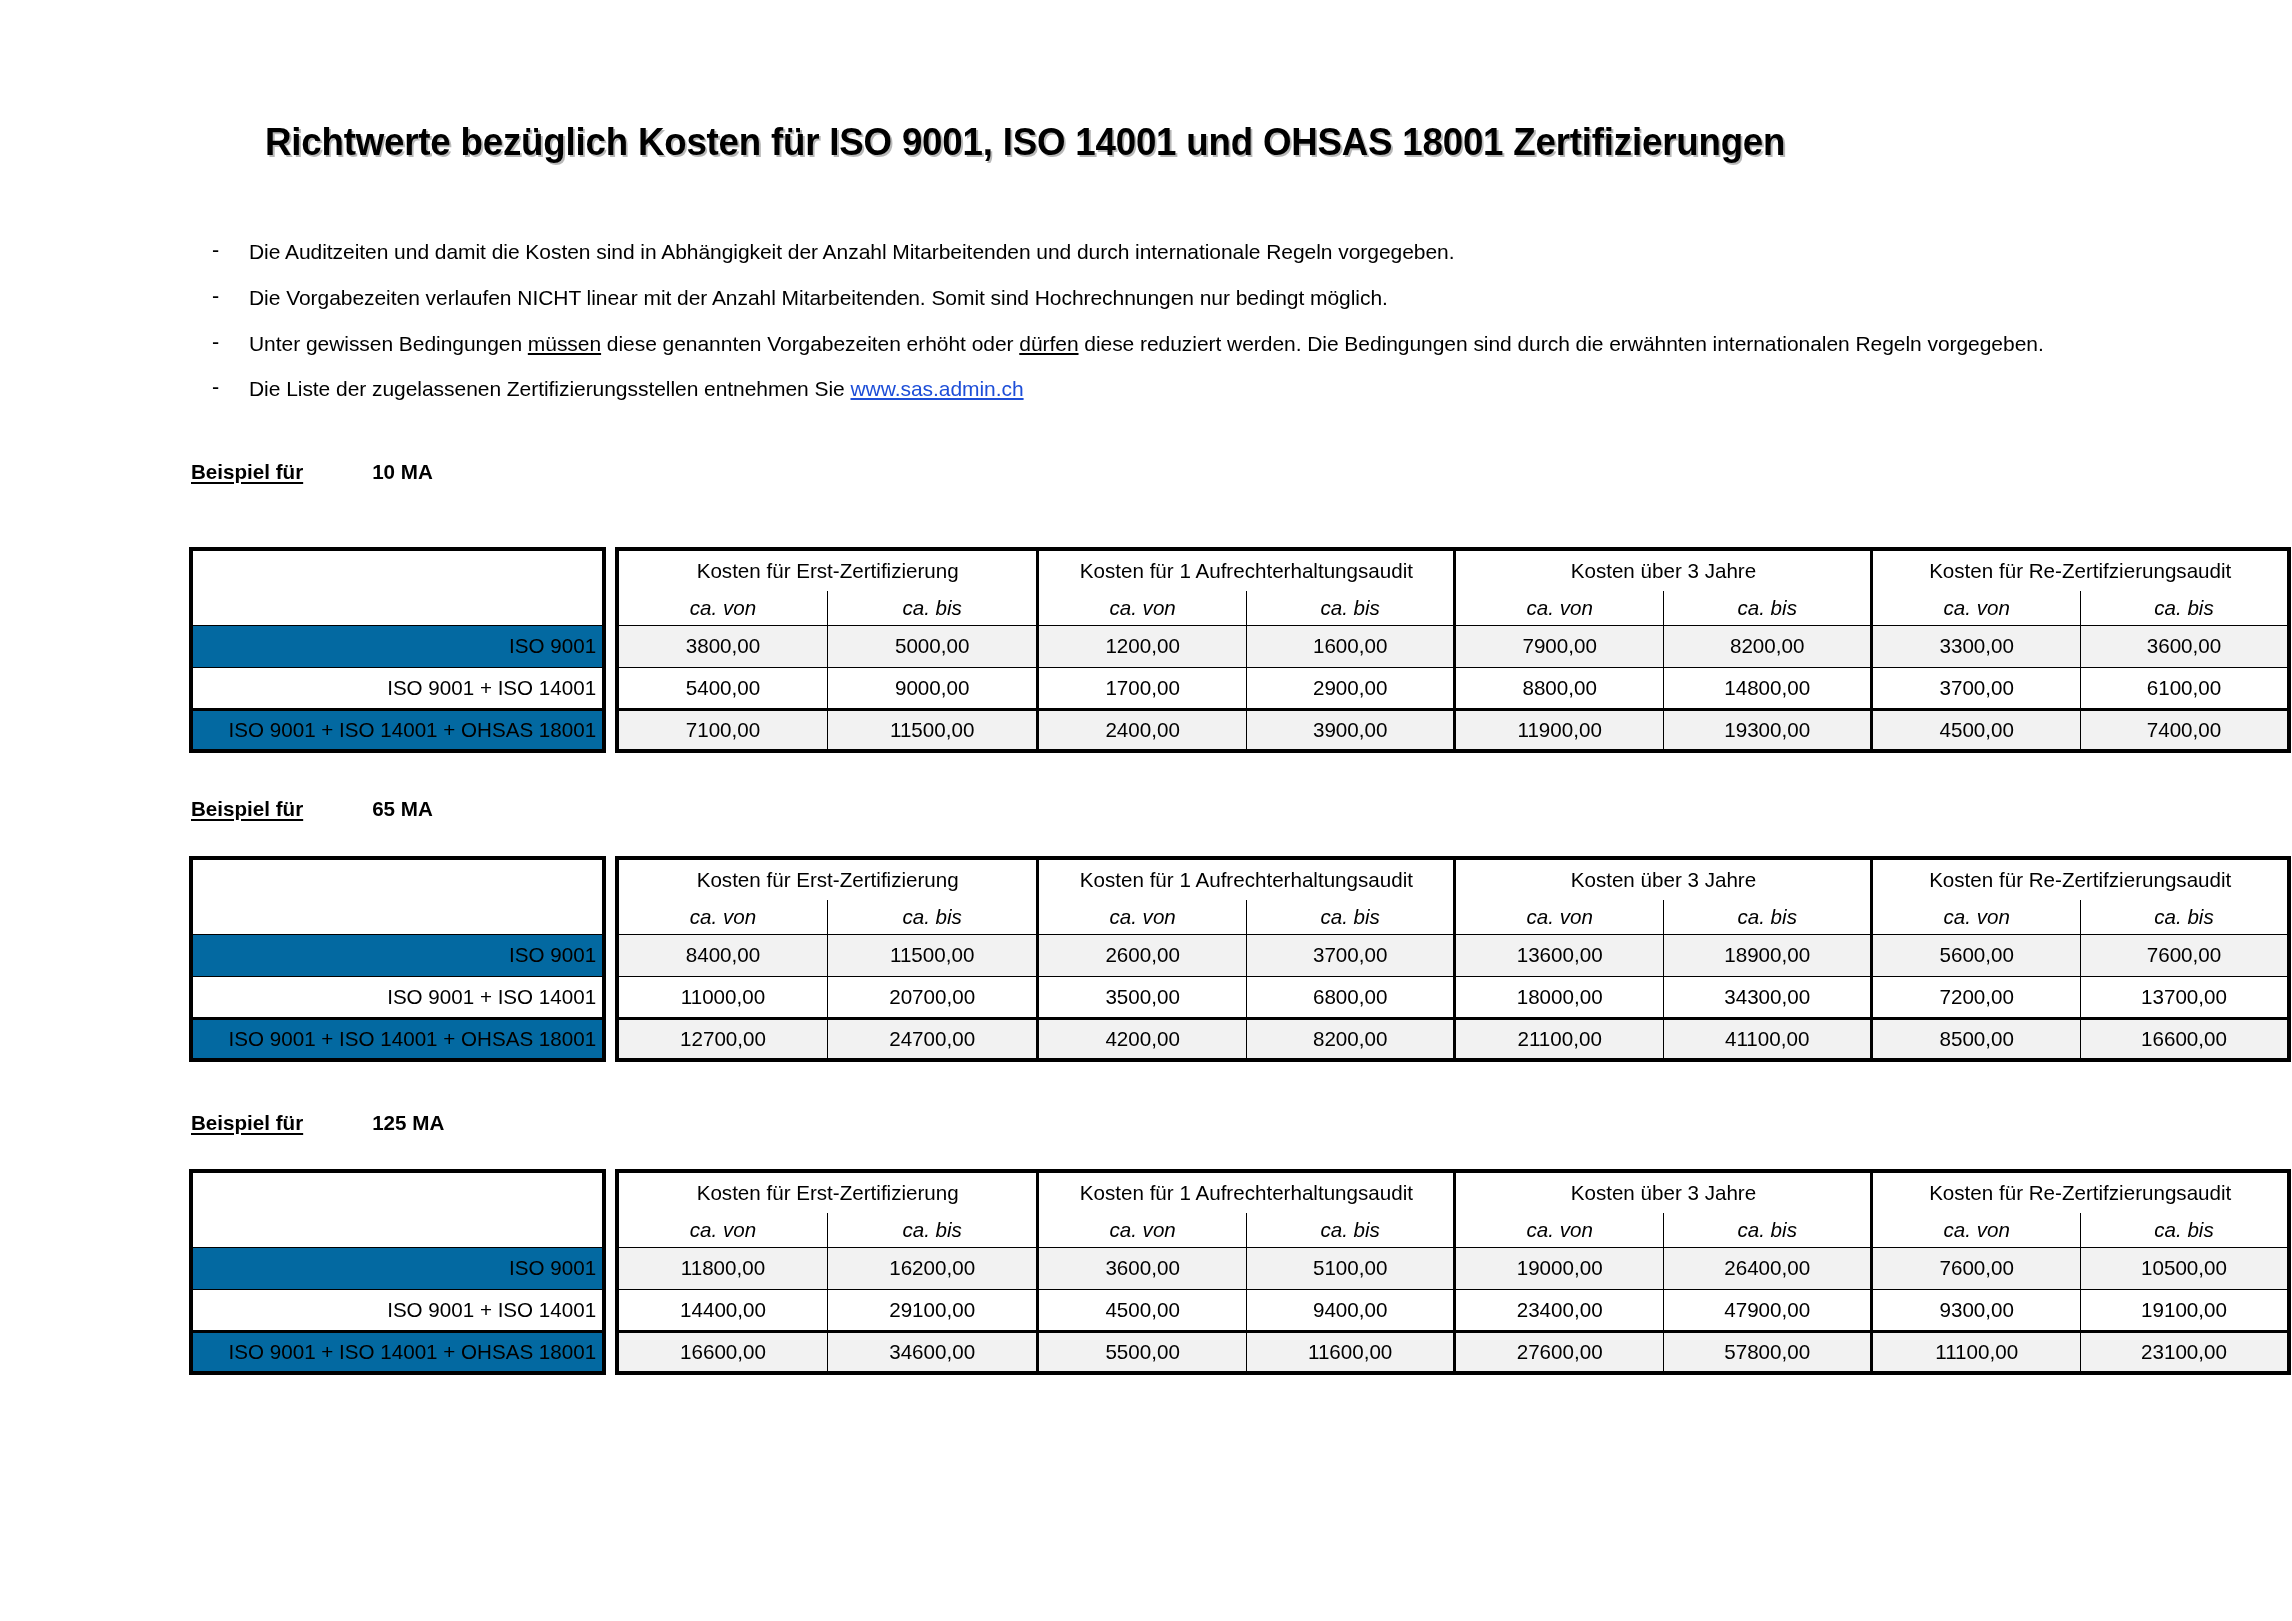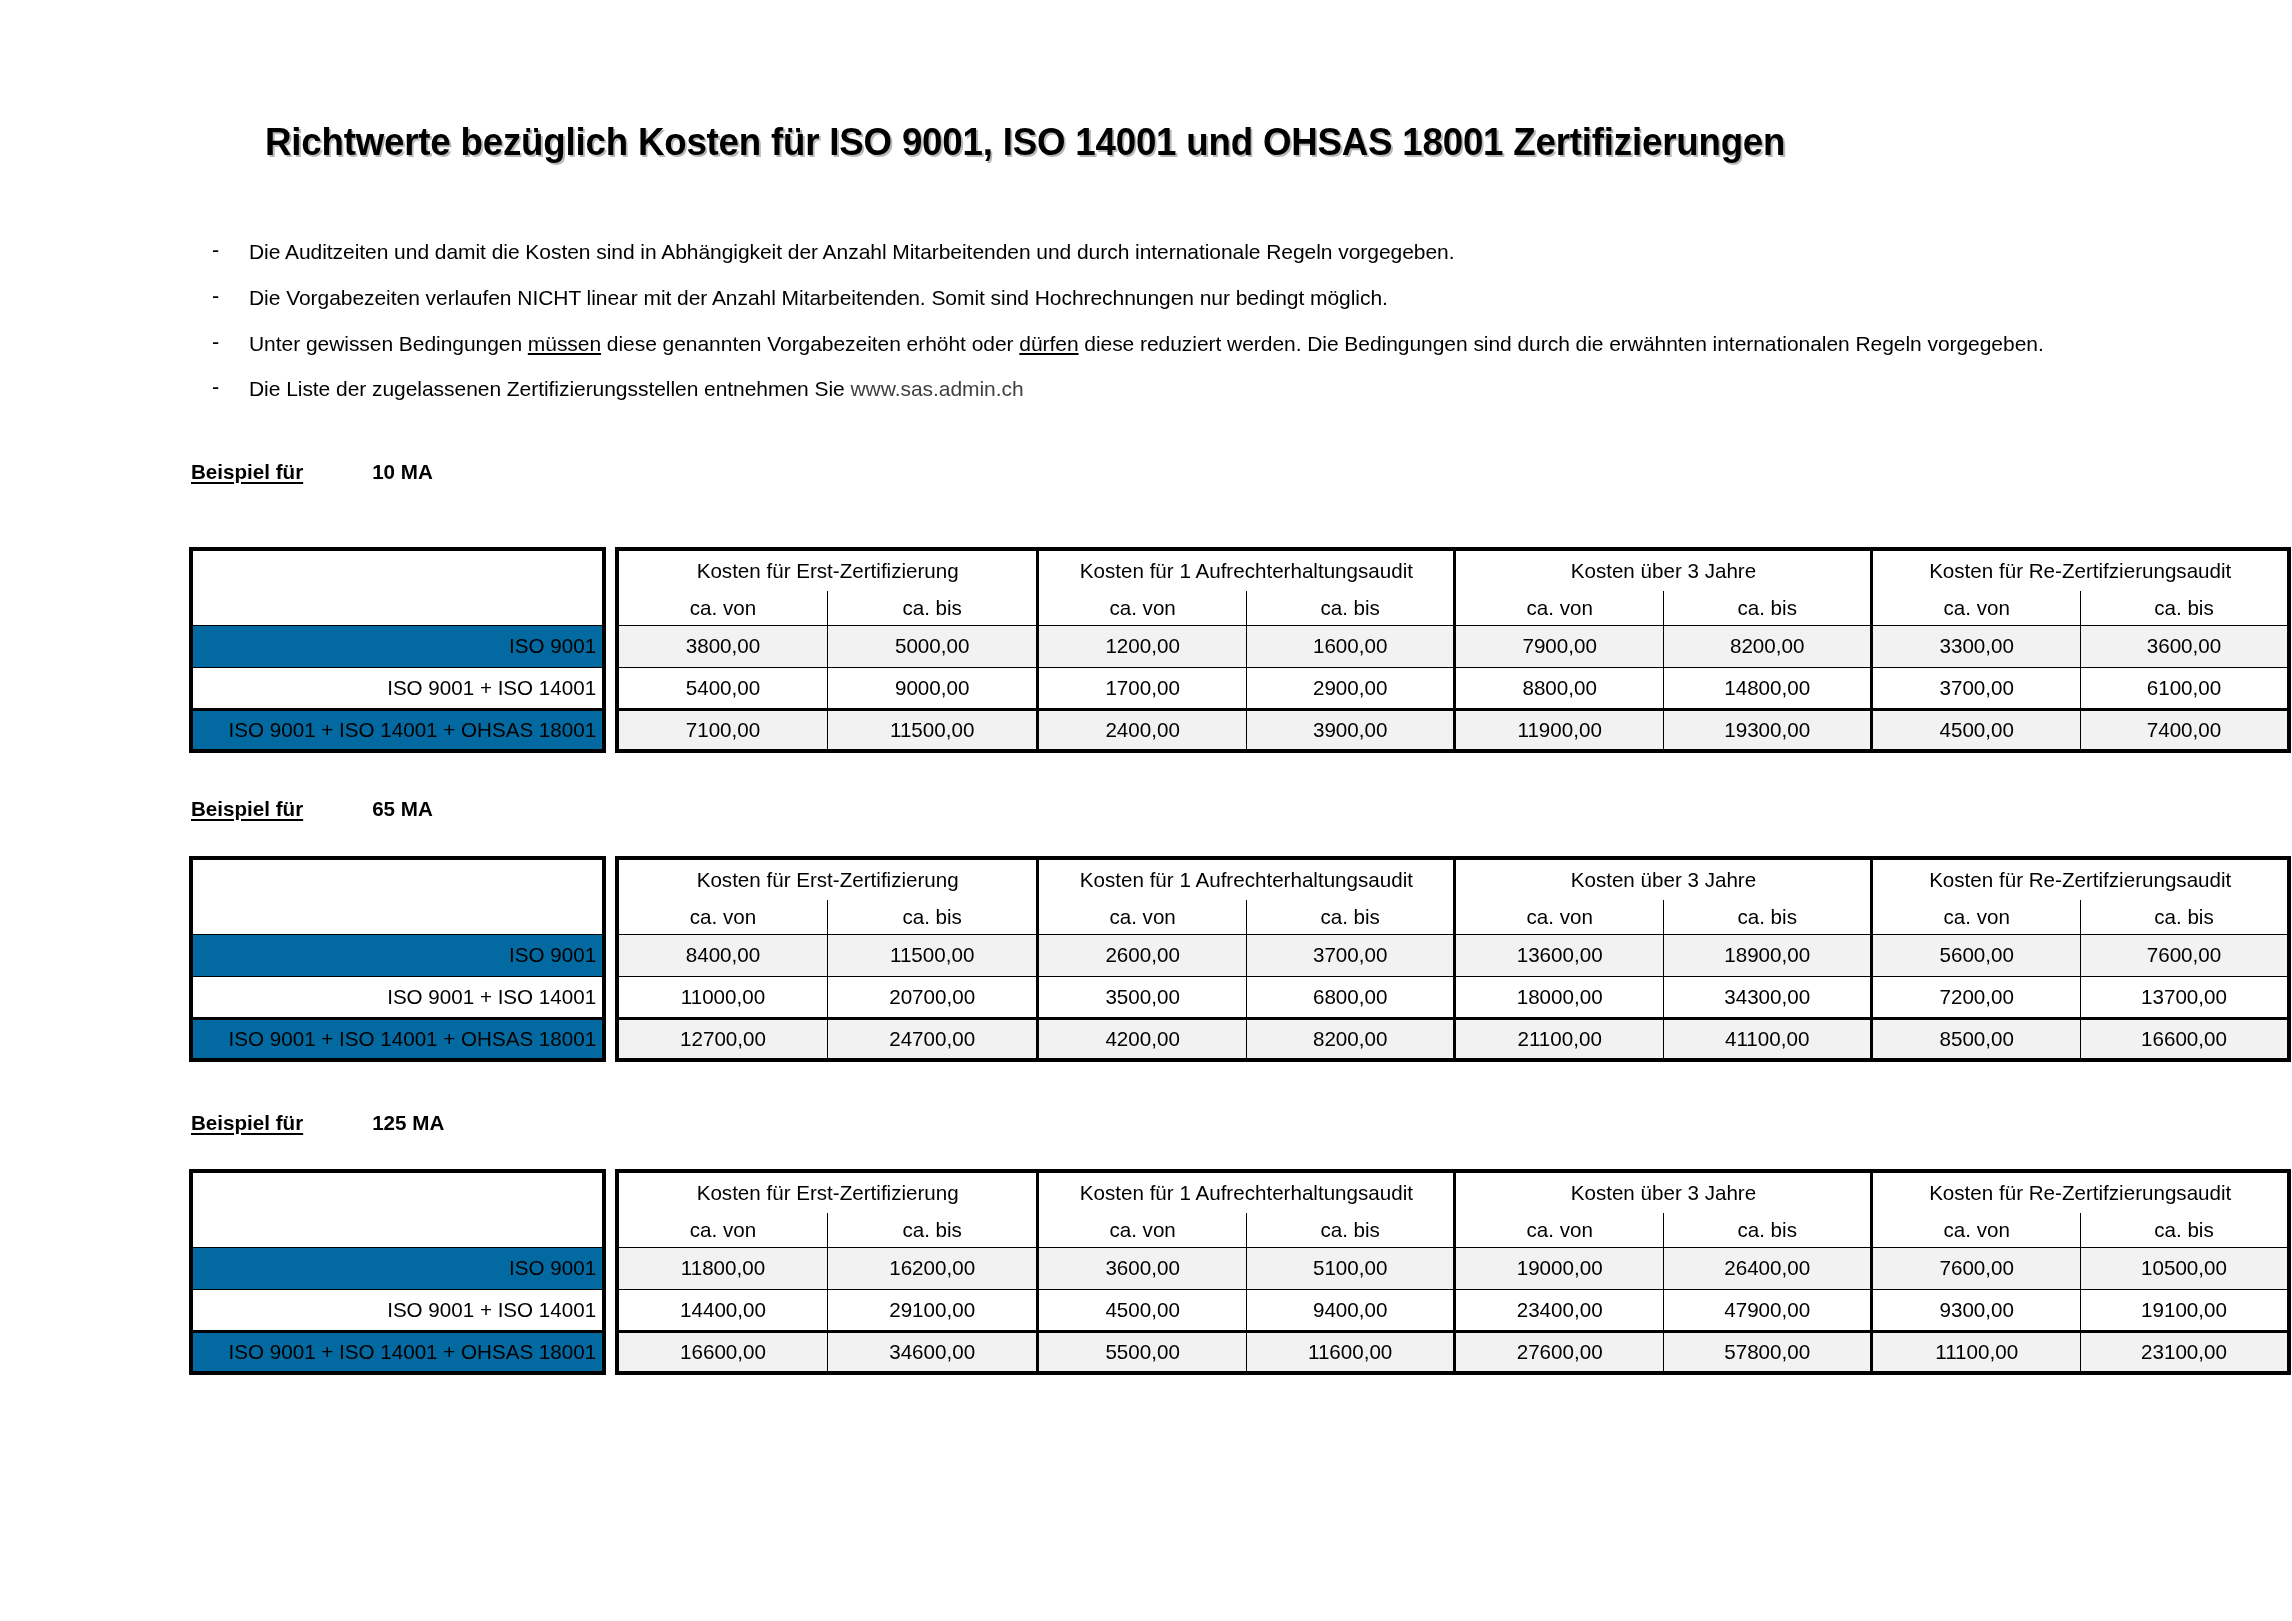--- a/index.html
+++ b/index.html
@@ -52,21 +52,21 @@
     text-align: left;
     padding-left: 3.9px;
   }
   .bullet-text {
     font-size: 21px;
     line-height: 37px;
     color: #000;
     letter-spacing: -0.05px;
   }
   .u { text-decoration: underline; text-underline-offset: 2px; }
-  .ext-link { color: #404040; text-underline-offset: 2px; }
+  .ext-link { color: #1d4ed8; text-decoration: underline; text-underline-offset: 2px; }
 
   
   .example-label {
     position: absolute;
     font-size: 20.6px;
     font-weight: bold;
     color: #000;
     white-space: nowrap;
   }
   .example-label .lbl {
@@ -135,20 +135,21 @@
     top: 50%;
     transform: translate(-50%, -50%);
     white-space: nowrap;
   }
   .data-table th.sub-head {
     height: 34px;
     text-align: center;
     vertical-align: middle;
     font-weight: normal;
     border-top: none;
+    font-style: italic;
   }
   .data-table td.val {
     height: 42px;
     text-align: center;
     vertical-align: middle;
   }
   .data-table tr.r-shade td.val { background: #f2f2f2; }
   .data-table tr.thick-top td { border-top: 3.9px solid #000; }
 
   

